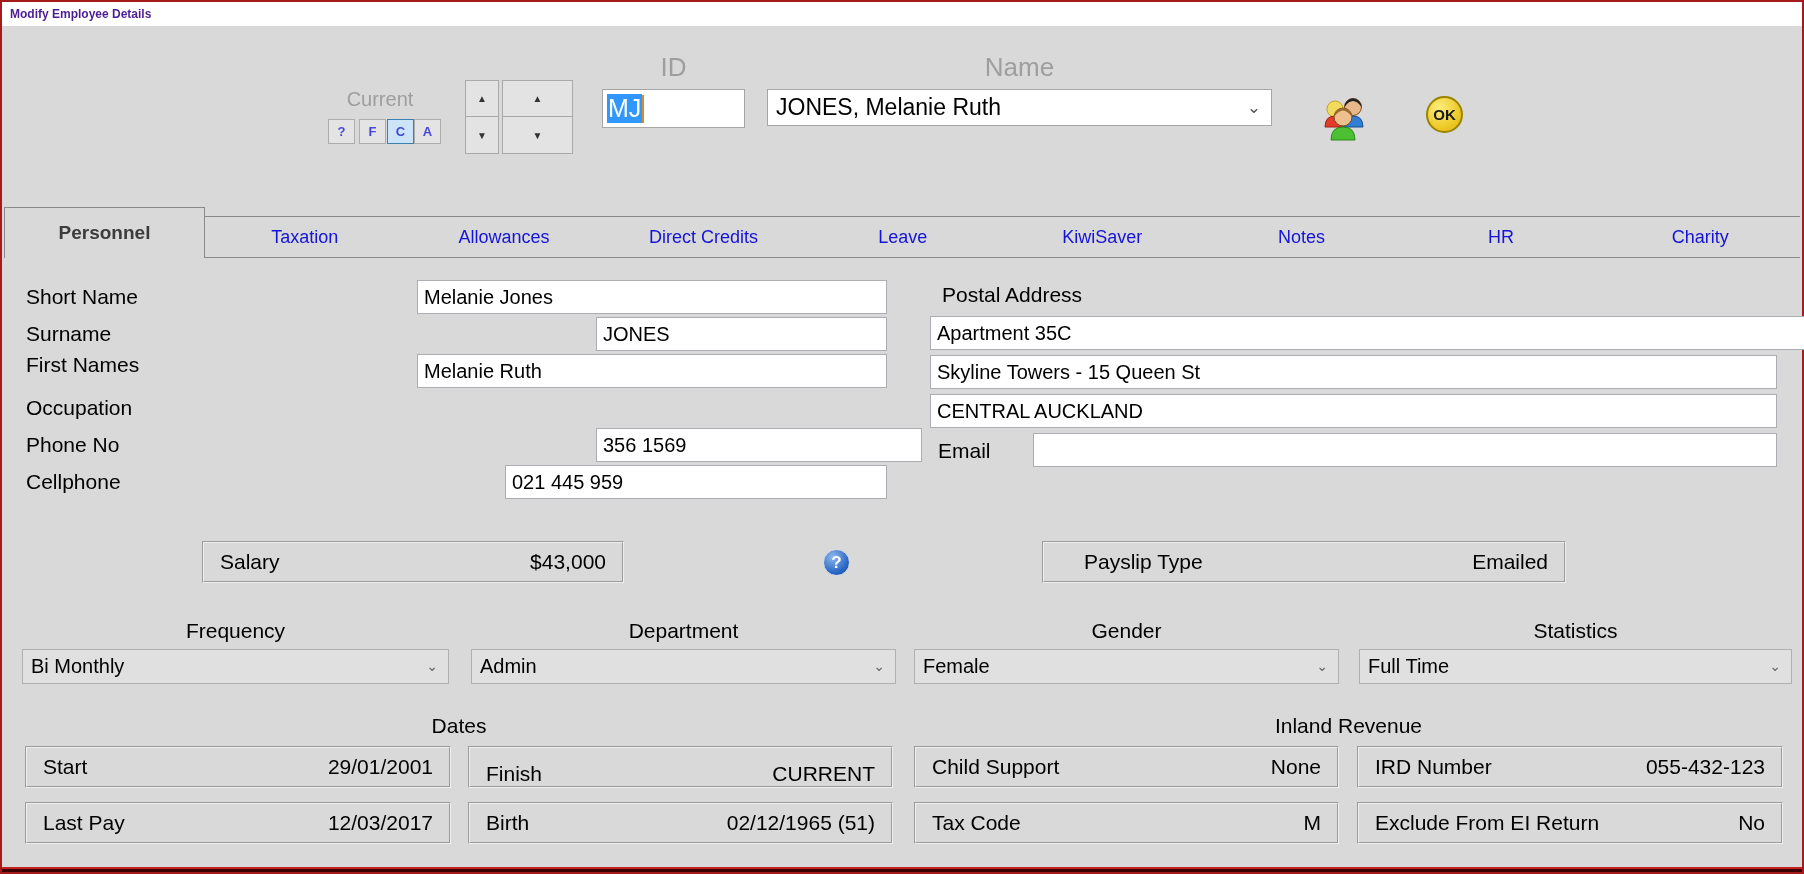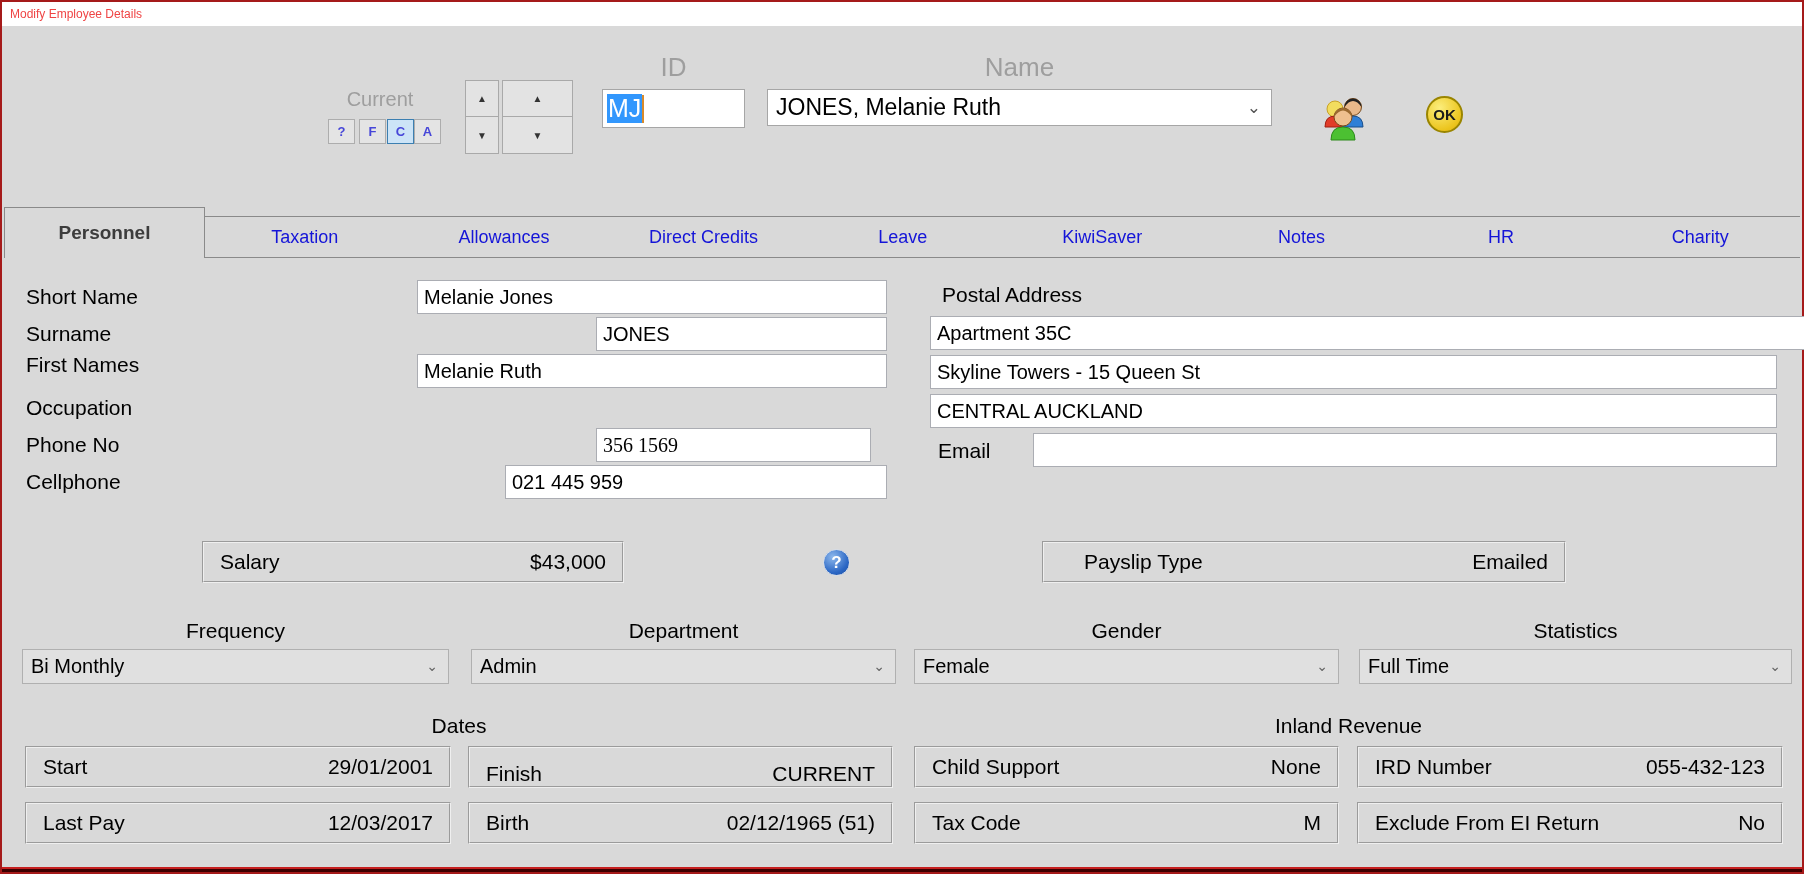--- a/index.html
+++ b/index.html
@@ -8,21 +8,21 @@
     --tab-blue:#1414d8; --sel-blue:#3297fd; --btn-border:#adadad;
   }
   *{box-sizing:border-box; margin:0; padding:0;}
   html,body{width:1804px;height:874px;overflow:hidden;}
   body{font-family:"Liberation Sans",sans-serif;background:#fff;}
   .window{position:absolute;inset:0;width:1804px;height:874px;background:var(--bg);
     border:2px solid var(--border-red);}
   .bottom-band{position:absolute;left:0;right:0;bottom:0;height:5px;
     background:linear-gradient(#c51f1f 0 45%,#3d0000 45% 100%);}
   .titlebar{position:absolute;left:0;top:0;right:0;height:24px;background:#fff;
-    font-size:12px;color:#ef4444;line-height:24px;padding-left:8px;}
+    font-size:12px;color:#4c1d95;line-height:24px;padding-left:8px;font-weight:bold;}
 
   
   .lbl-gray{position:absolute;color:var(--label-gray);text-align:center;}
   #current-label{left:318px;top:86px;width:120px;font-size:20px;}
   #id-label{left:600px;top:50px;width:143px;font-size:26px;}
   #name-label{left:765px;top:50px;width:505px;font-size:26px;}
 
   .filter-btn{position:absolute;top:117px;width:27px;height:25px;background:#e4e4e4;
     border:1px solid var(--btn-border);color:#4646d8;font-size:13px;font-weight:bold;
     text-align:center;line-height:23px;cursor:pointer;}
@@ -68,21 +68,21 @@
   .form-label{position:absolute;color:#000;font-size:21px;}
   .tfield{position:absolute;height:34px;background:#fff;border:1px solid var(--field-border);
     font-size:20px;color:#000;padding:0 6px;font-family:"Liberation Sans",sans-serif;}
   #lbl-shortname{left:24px;top:283px;} #lbl-surname{left:24px;top:320px;}
   #lbl-firstnames{left:24px;top:351px;text-align:right;} #lbl-occupation{left:24px;top:394px;}
   #lbl-phone{left:24px;top:431px;} #lbl-cell{left:24px;top:468px;}
   #f-shortname{left:415px;top:278px;width:470px;}
   #f-surname{left:594px;top:315px;width:291px;}
   #f-firstnames{left:415px;top:352px;width:470px;}
   #f-occupation{left:503px;top:389px;width:382px;}
-  #f-phone{left:594px;top:426px;width:275px;font-family:Liberation Serif, serif;}
+  #f-phone{left:594px;top:426px;width:326px;}
   #f-cell{left:503px;top:463px;width:382px;}
 
   #lbl-postal{left:940px;top:281px;}
   #f-addr1{left:928px;top:314px;width:974px;}
   #f-addr2{left:928px;top:353px;width:847px;}
   #f-addr3{left:928px;top:392px;width:847px;}
   #lbl-email{left:936px;top:437px;}
   #f-email{left:1031px;top:431px;width:744px;}
 
   

